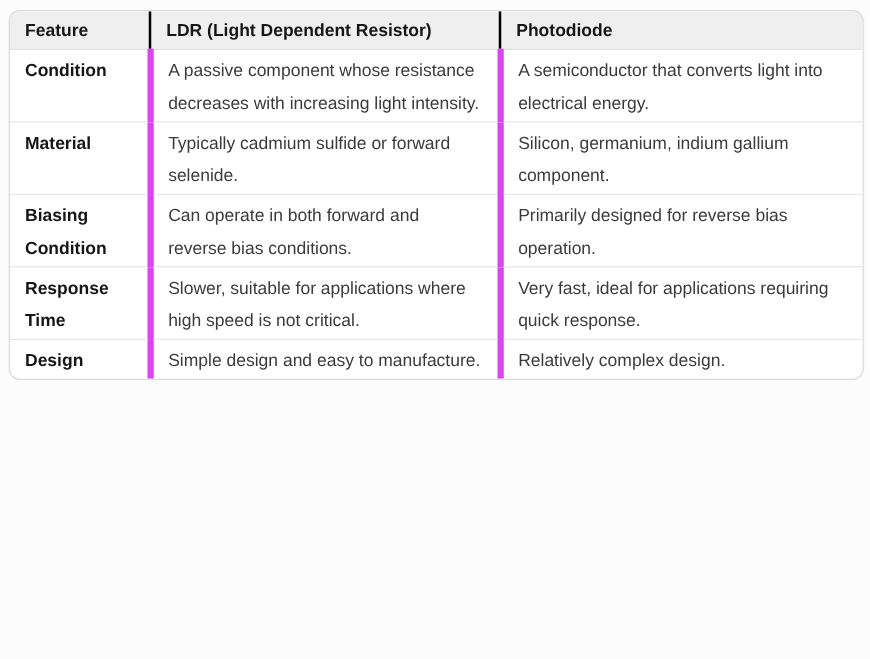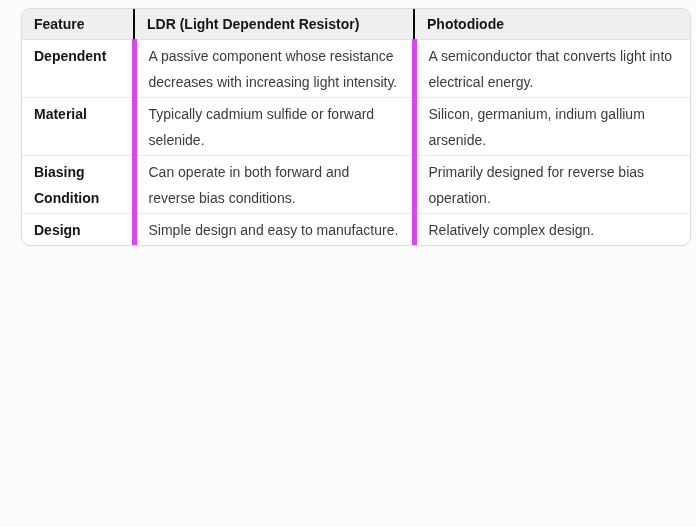--- a/index.html
+++ b/index.html
@@ -5,21 +5,21 @@
   html, body {
     margin: 0;
     padding: 0;
     background: #fcfcfc;
     font-family: "Liberation Sans", "DejaVu Sans", sans-serif;
   }
   .page {
     width: 696px;
     height: 474px;
     box-sizing: border-box;
-    padding: 8px 5px 0 21px;
+    padding: 8px 5px 0 7px;
     overflow: hidden;
   }
   .table-wrap {
     border: 1px solid #dcdcdc;
     border-radius: 9px;
     overflow: hidden;
     background: #ffffff;
     box-shadow: 0 0 0 1px rgba(0,0,0,0.01);
   }
   table.compare {
@@ -77,33 +77,38 @@
       </colgroup>
       <thead>
         <tr>
           <th>Feature</th>
           <th>LDR (Light Dependent Resistor)</th>
           <th>Photodiode</th>
         </tr>
       </thead>
       <tbody id="table-body">
           <tr>
-            <th>Dependent</th>
+            <th>Condition</th>
             <td>A passive component whose resistance decreases with increasing light intensity.</td>
             <td>A semiconductor that converts light into electrical energy.</td>
           </tr>
           <tr>
             <th>Material</th>
             <td>Typically cadmium sulfide or forward selenide.</td>
-            <td>Silicon, germanium, indium gallium arsenide.</td>
+            <td>Silicon, germanium, indium gallium component.</td>
           </tr>
           <tr>
             <th>Biasing Condition</th>
             <td>Can operate in both forward and reverse bias conditions.</td>
             <td>Primarily designed for reverse bias operation.</td>
+          </tr>
+          <tr>
+            <th>Response Time</th>
+            <td>Slower, suitable for applications where high speed is not critical.</td>
+            <td>Very fast, ideal for applications requiring quick response.</td>
           </tr>
           <tr>
             <th>Design</th>
             <td>Simple design and easy to manufacture.</td>
             <td>Relatively complex design.</td>
           </tr>
         </tbody>
     </table>
   </div>
 </div>

